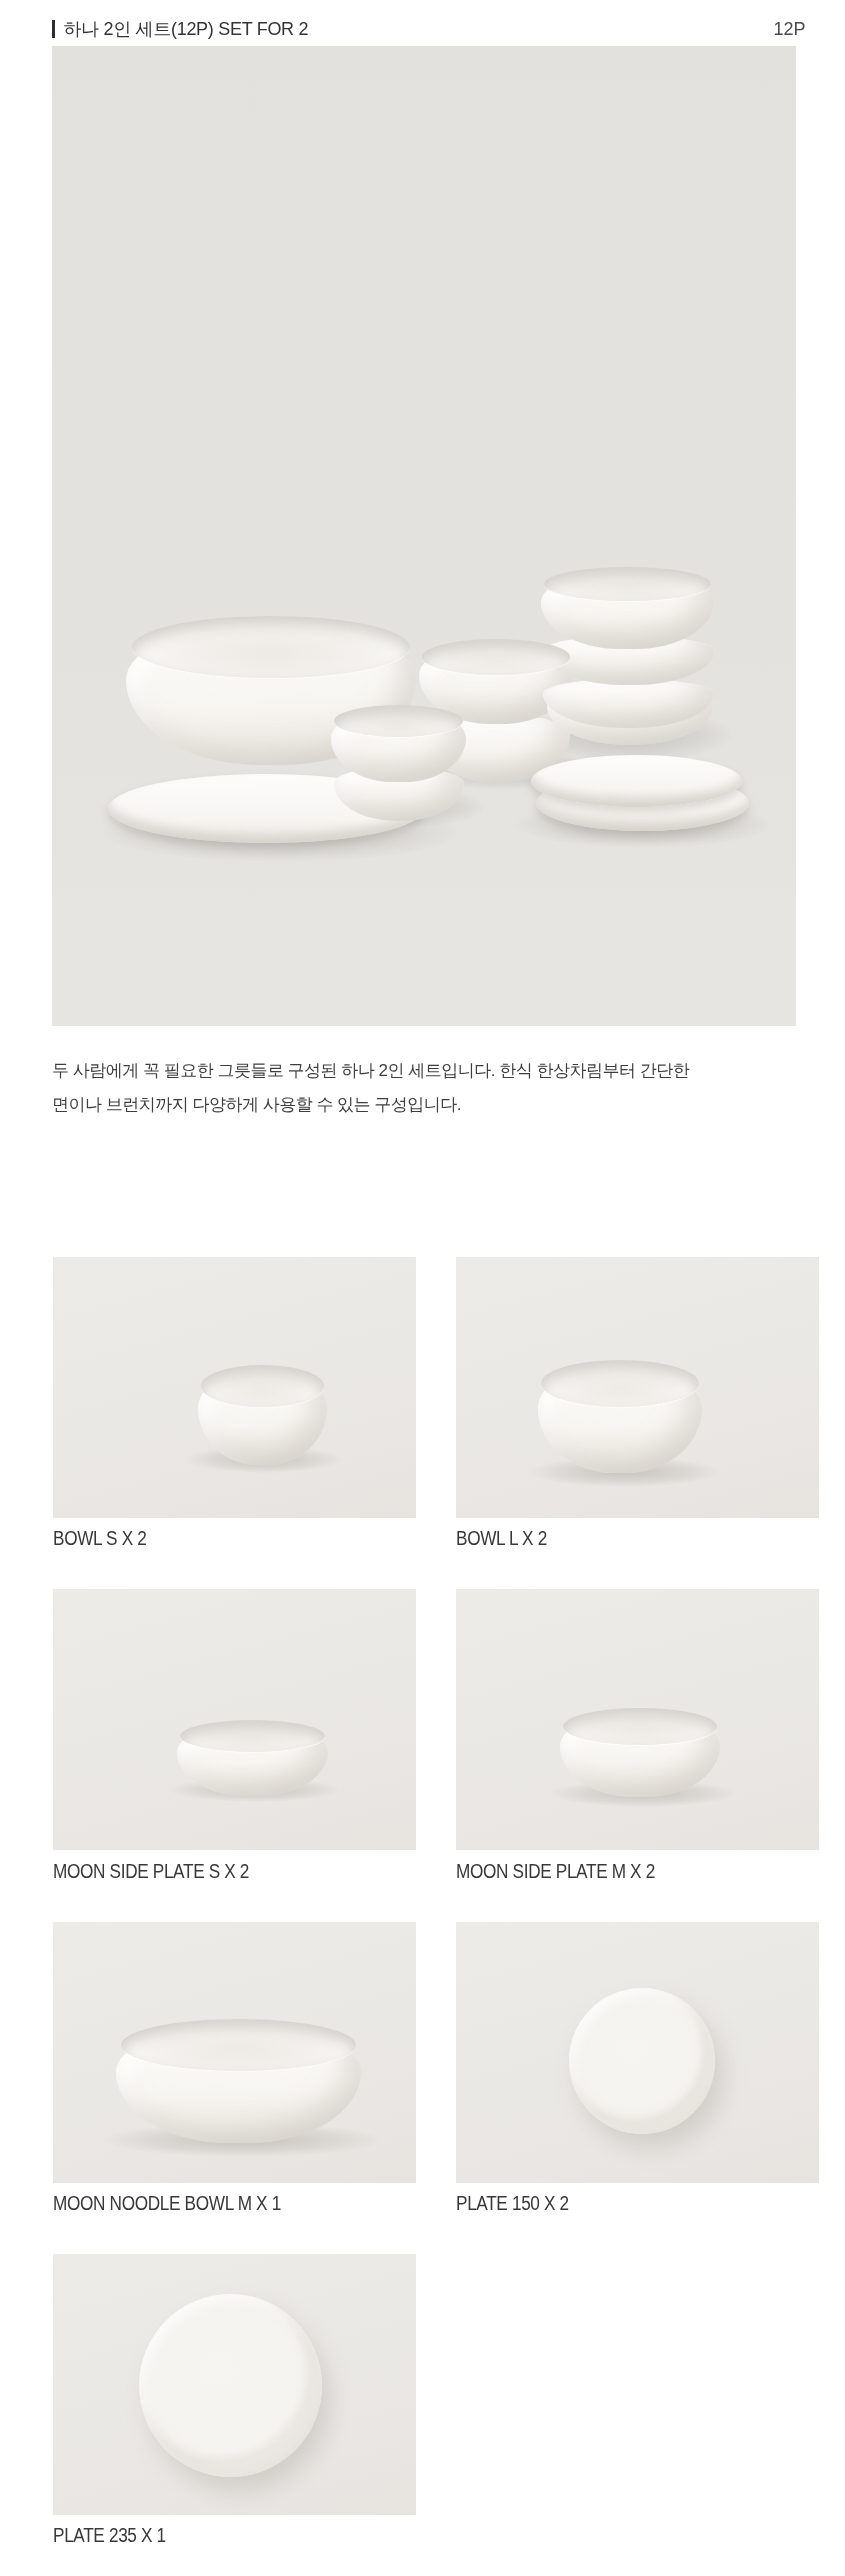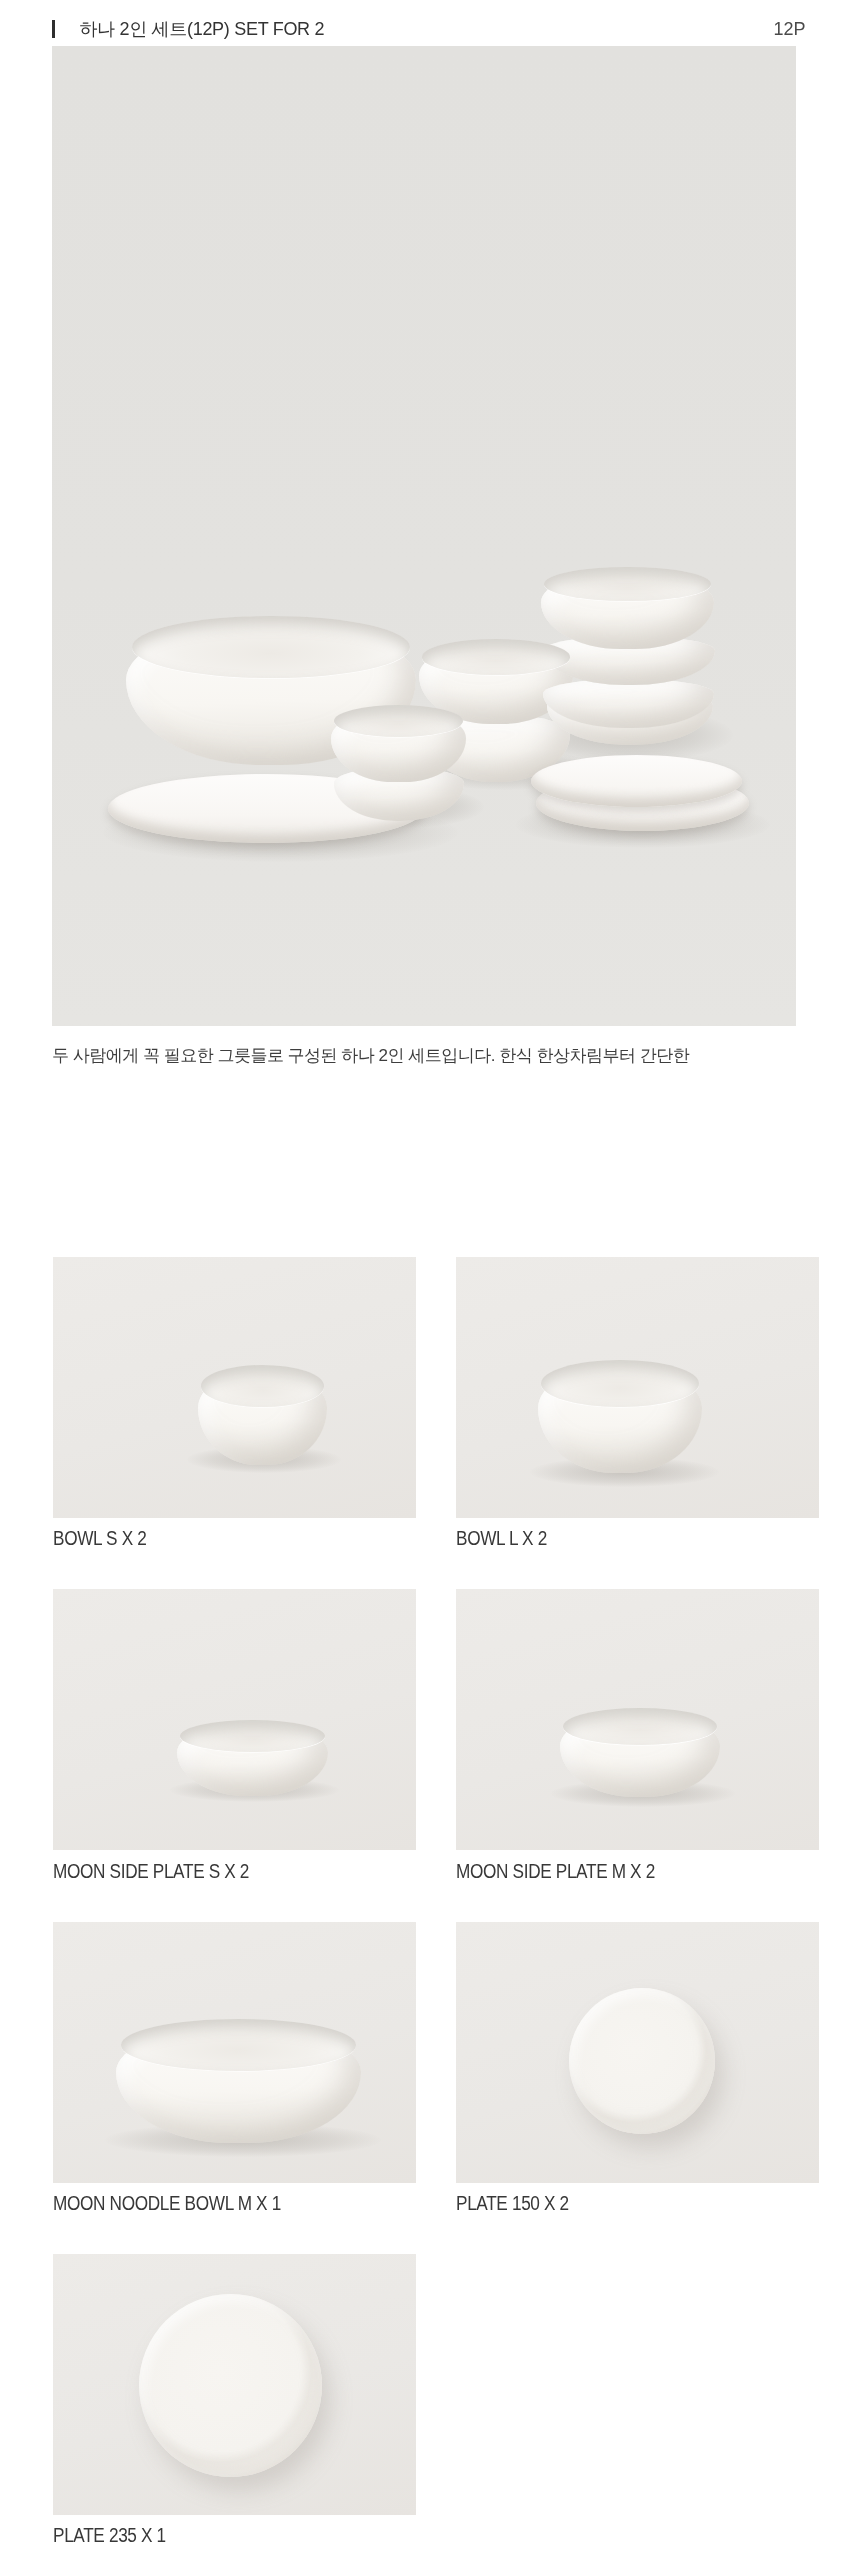--- a/index.html
+++ b/index.html
@@ -1,21 +1,21 @@
 <!DOCTYPE html>
 <html style="font-size:13.5px"><head>
 <meta charset="utf-8">
 <style>
   html,body{margin:0;padding:0;background:#ffffff;}
   body{font-family:"Liberation Sans","DejaVu Sans",sans-serif;color:#3a3a3a;}
   .page{position:relative;width:846px;height:2576px;margin:0 auto;background:#fff;overflow:hidden;}
 
   
   .hdr{position:absolute;left:52px;top:17px;width:745px;height:25px;}
-  .hdr-left{position:absolute;left:0;top:0;display:flex;align-items:center;gap:24px;}
+  .hdr-left{position:absolute;left:0;top:0;display:flex;align-items:center;gap:8px;}
   .hdr-bar{width:3.4px;height:18px;background:#2e2e2e;}
   .hdr-title{font-size:18px;letter-spacing:-0.3px;color:#333;font-weight:400;white-space:nowrap;}
   .hdr-badge{position:absolute;right:-8.5px;top:1.7px;font-size:18px;color:#4a4a4a;letter-spacing:0;}
 
   
   .hero{position:absolute;left:52px;top:46px;width:744px;height:980px;
         background:linear-gradient(180deg,#e2e1de 0%,#e3e2df 55%,#e6e5e2 100%);overflow:hidden;}
 
   .shadow-e{position:absolute;border-radius:50%;
     background:radial-gradient(ellipse at center,rgba(123,117,108,.30) 0%,rgba(123,117,108,.12) 48%,rgba(123,117,108,0) 72%);}
@@ -35,21 +35,21 @@
     background:radial-gradient(circle at 44% 42%,#f7f5f1 0%,#f5f3ef 55%,#eeebe6 62%,#f6f4f0 70%,#f1eee9 84%,#e9e6e0 100%);
     box-shadow:8.5px 13.5px 22px rgba(150,144,135,.28),inset -6.8px -10px 15px rgba(195,189,180,.30),inset 5px 6.8px 12px rgba(255,255,255,.7);}
   .plate-tilt{position:absolute;border-radius:50%;
     background:linear-gradient(180deg,#fdfcfb 0%,#f8f6f3 60%,#edeae5 100%);
     box-shadow:inset 0 -8.5px 10px rgba(190,184,176,.45),0 5px 8.5px rgba(140,134,126,.28);}
 
   
   .info{position:absolute;left:52px;top:1039px;width:745px;}
   .info-h{font-size:17px;font-weight:700;color:#373737;letter-spacing:-0.4px;line-height:22px;}
   .info-items{margin-top:14.4px;font-size:17px;color:#3d3d3d;letter-spacing:-0.5px;line-height:24px;white-space:nowrap;}
-  .info-desc{font-size:17px;color:#3d3d3d;letter-spacing:-0.5px;line-height:34px;}
+  .info-desc{margin-top:15px;font-size:17px;color:#3d3d3d;letter-spacing:-0.5px;line-height:34px;}
 
   
   .grid{position:absolute;left:53px;top:1257px;width:744px;
         display:grid;grid-template-columns:363px 363px;column-gap:18.6px;row-gap:12px;gap:40px;}
   .tile{width:363px;}
   .photo{position:relative;width:363px;height:261px;overflow:hidden;
          background:linear-gradient(165deg,#edebe8 0%,#eae8e5 55%,#e7e4e0 100%);}
   .tile-label{margin-top:9.3px;font-size:20px;color:#383838;letter-spacing:-0.4px;line-height:22px;
               transform:scaleX(0.86);transform-origin:left center;white-space:nowrap;}
 </style>
@@ -89,20 +89,21 @@
     <div class="bowl3d band norim" style="left:491px;top:590px;width:172px;height:49px;"></div>
     <div class="bowl3d" style="left:489px;top:525px;width:173px;height:78px;"></div>
 
     <div class="plate-tilt" style="left:484px;top:729px;width:213px;height:56px;"></div>
     <div class="plate-tilt" style="left:479px;top:709px;width:211px;height:52px;"></div>
   </div>
 
   <div class="info">
     <div class="info-desc">
       <div>두 사람에게 꼭 필요한 그릇들로 구성된 하나 2인 세트입니다. 한식 한상차림부터 간단한</div>
+      <div>면이나 브런치까지 다양하게 사용할 수 있는 구성입니다.</div>
     </div>
   </div>
 
   <div class="grid">
 
     <div class="tile">
       <div class="photo">
         <div class="shadow-e" style="left:134px;top:189px;width:154px;height:27px;"></div>
         <div class="bowl3d" style="left:145px;top:113px;width:129px;height:95px;"></div>
       </div>

